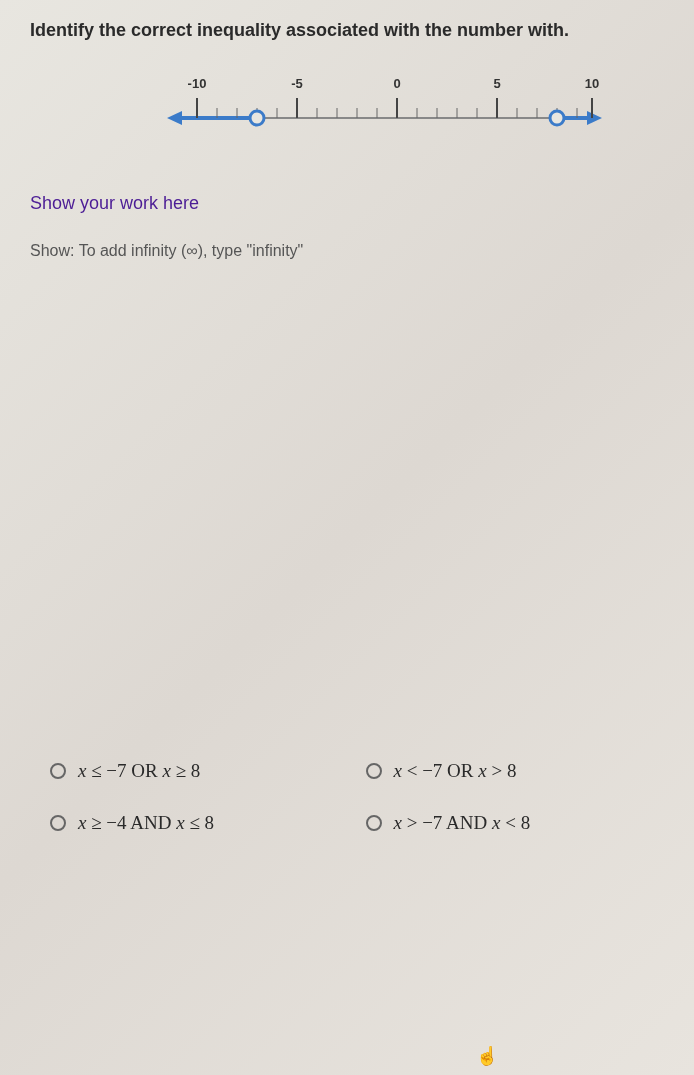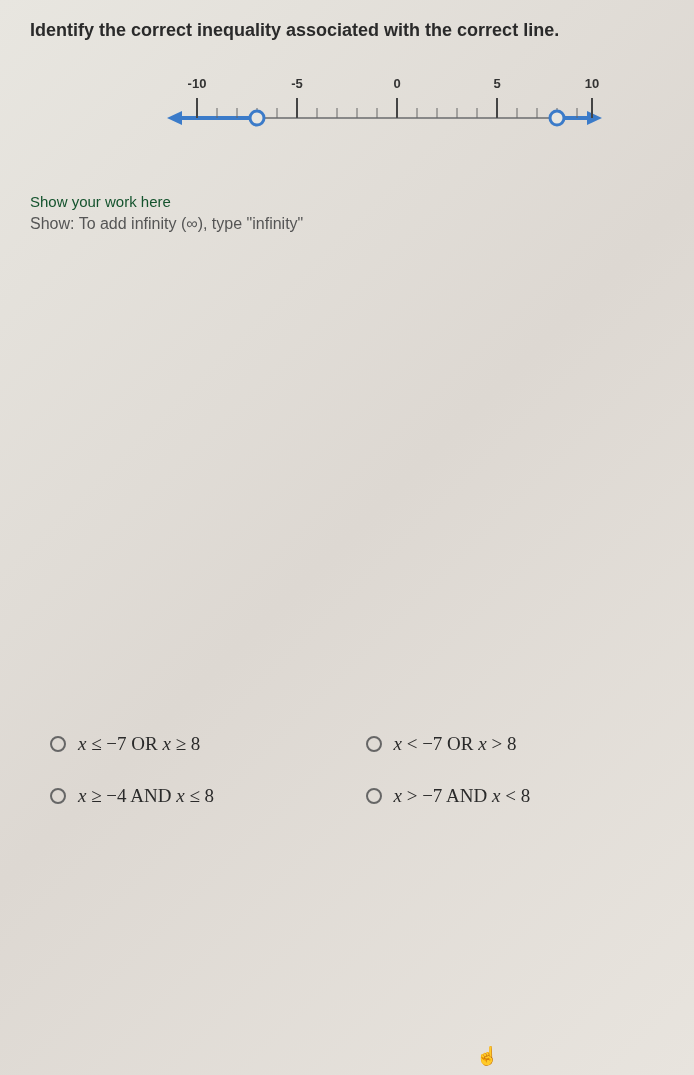--- a/index.html
+++ b/index.html
@@ -29,23 +29,23 @@
       position: relative;
     }
     .number-line-svg {
       width: 100%;
       height: 100%;
     }
     .work-section {
       margin-top: 30px;
     }
     .work-label {
-      font-size: 15px;
-      color: #14532d;
-      margin-bottom: 5px;
+      font-size: 18px;
+      color: #4c1d95;
+      margin-bottom: 28px;
     }
     .hint-text {
       font-size: 16px;
       color: #555;
       margin-bottom: 20px;
     }
     .spacer {
       height: 480px;
     }
     .options-container {
@@ -83,21 +83,21 @@
       position: absolute;
       bottom: 8px;
       right: 195px;
       font-size: 18px;
       color: #444;
     }
   </style>
 </head>
 <body>
 
-<div class="question-title">Identify the correct inequality associated with the correct line.</div>
+<div class="question-title">Identify the correct inequality associated with the number with.</div>
 
 <div class="number-line-container">
   <svg class="number-line-svg" viewBox="0 0 500 80">
 
     <text x="100" y="15" text-anchor="middle" font-size="13" font-weight="bold" fill="#333">-10</text>
     <text x="200" y="15" text-anchor="middle" font-size="13" font-weight="bold" fill="#333">-5</text>
     <text x="300" y="15" text-anchor="middle" font-size="13" font-weight="bold" fill="#333">0</text>
     <text x="400" y="15" text-anchor="middle" font-size="13" font-weight="bold" fill="#333">5</text>
     <text x="495" y="15" text-anchor="middle" font-size="13" font-weight="bold" fill="#333">10</text>
 

